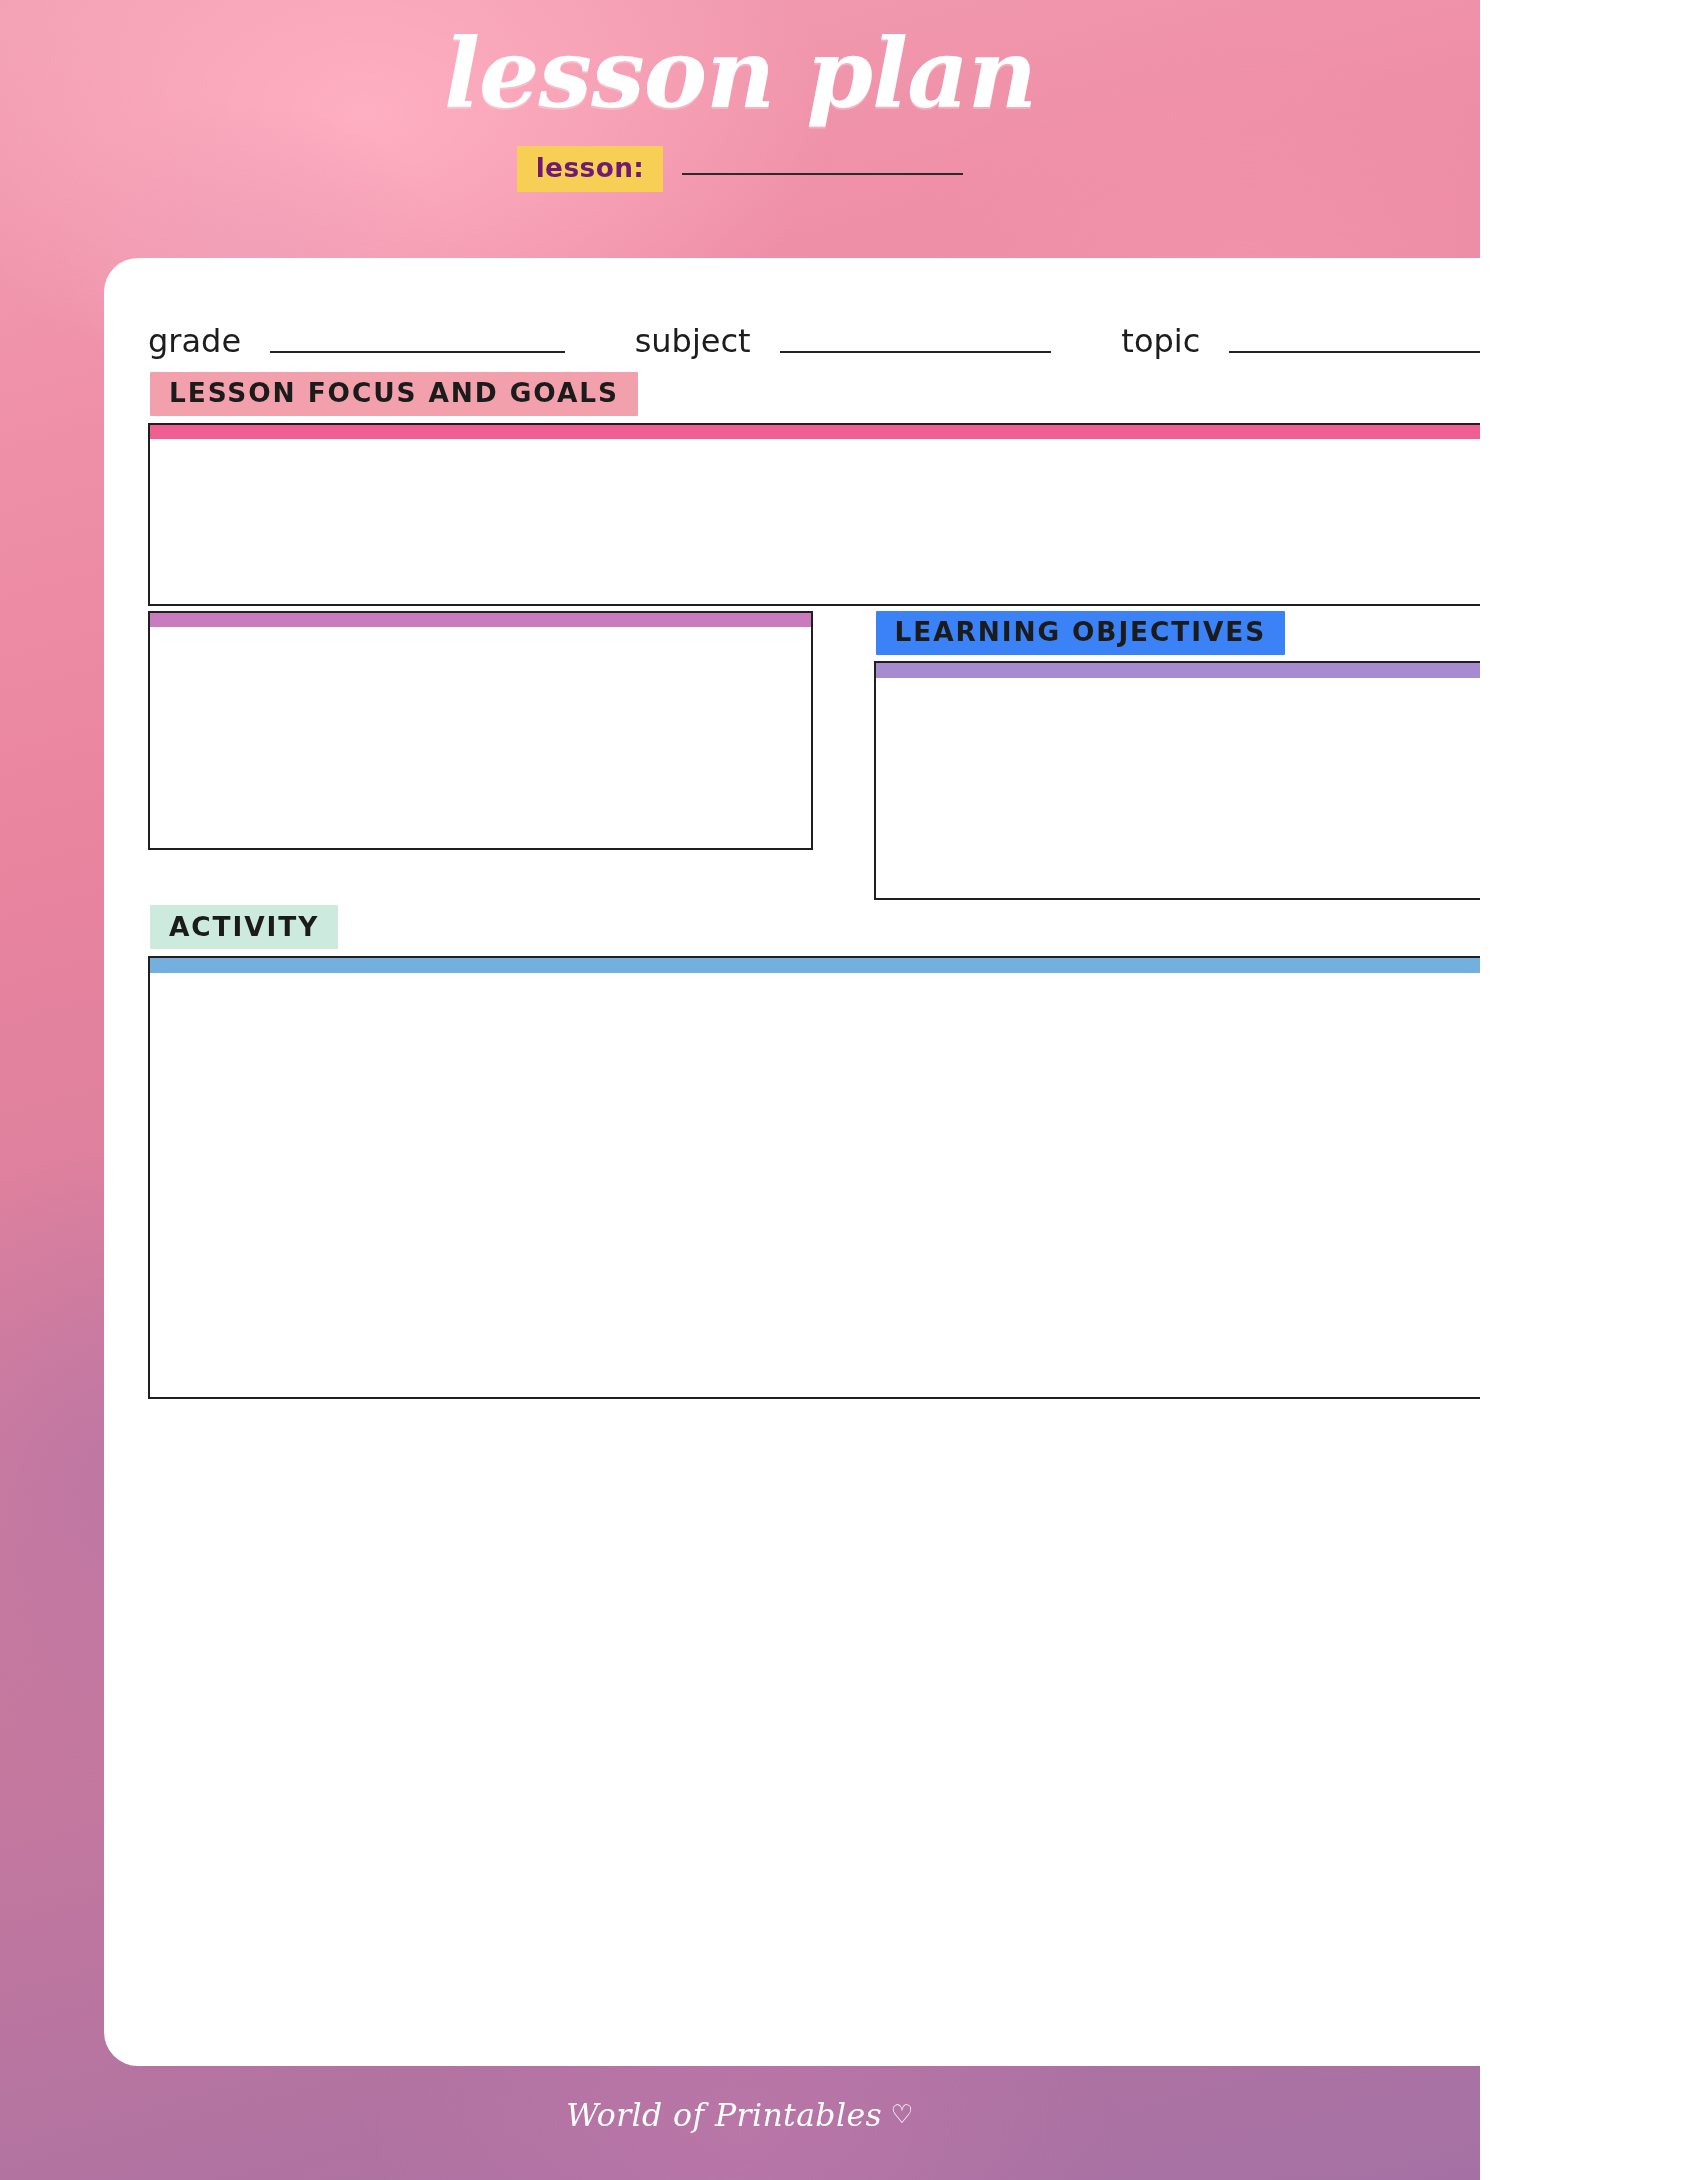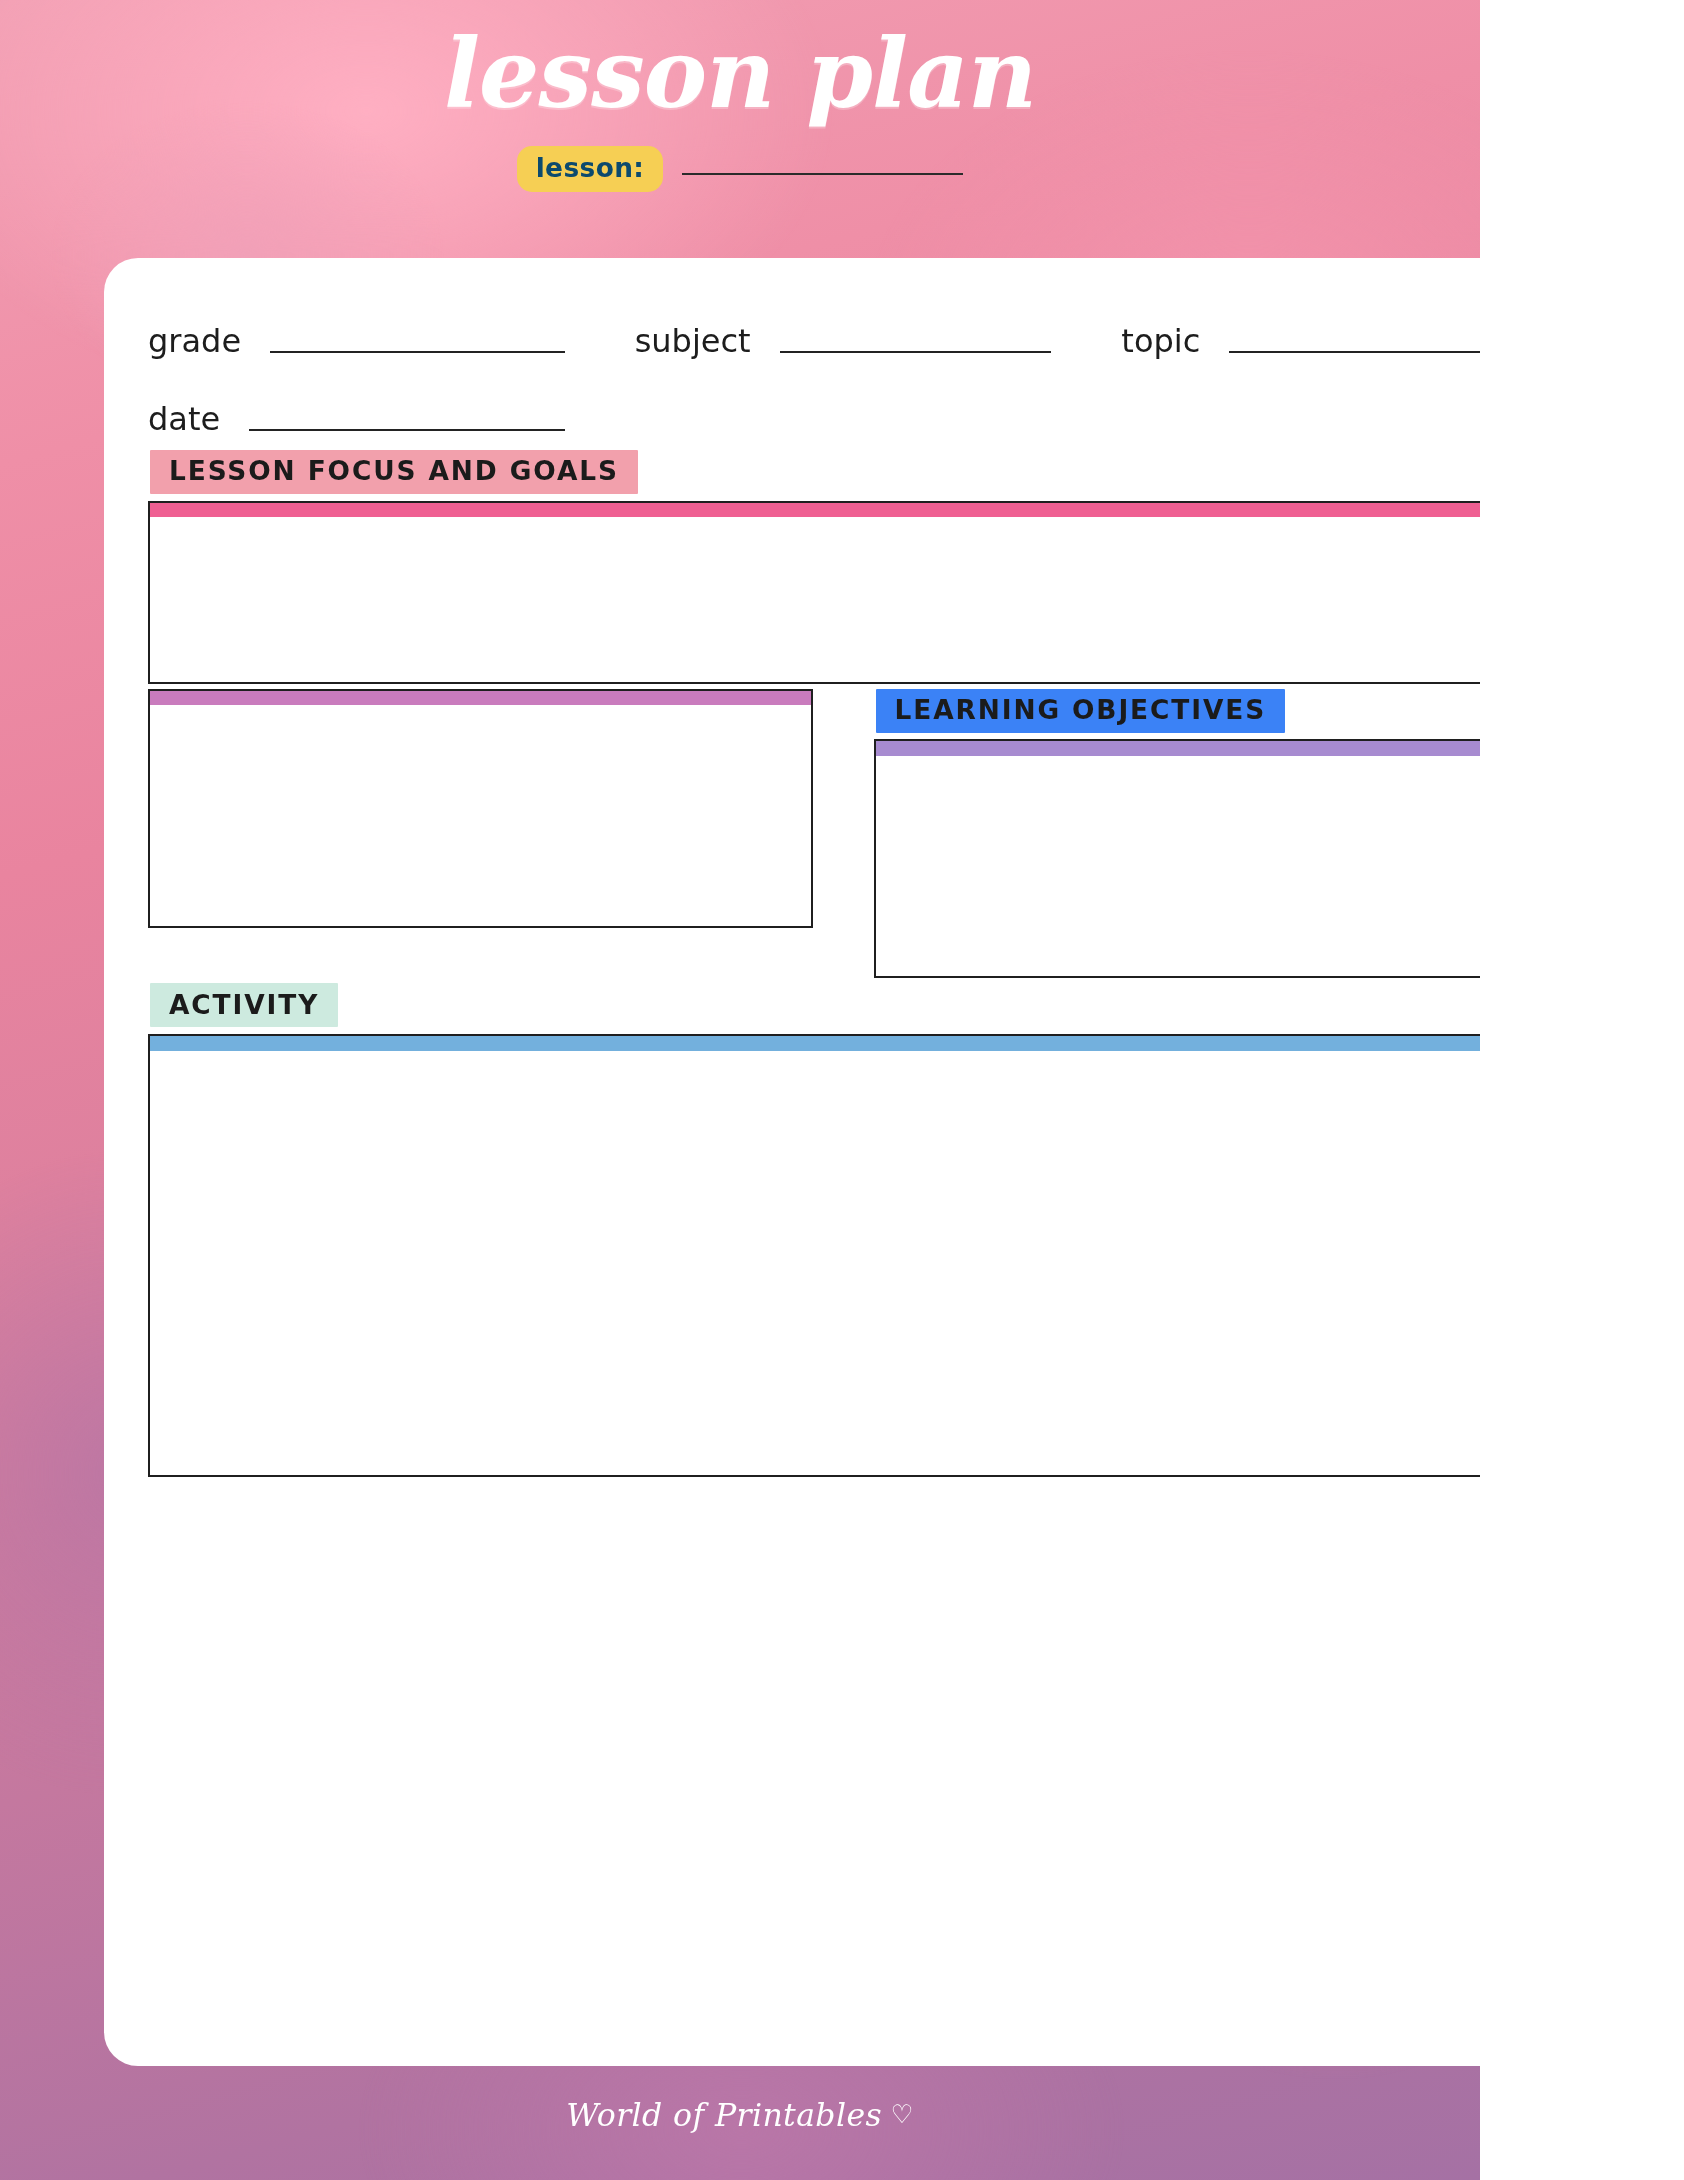--- a/index.html
+++ b/index.html
@@ -90,26 +90,26 @@
   }
   .lesson-row {
     margin-top: 12px;
     display: flex;
     align-items: center;
     justify-content: center;
     gap: 19px;
   }
   .lesson-chip {
     background: #f6cf54;
-    color: #0c4a6e;
+    color: #701a75;
     font-family: "DejaVu Sans", sans-serif;
     font-weight: bold;
     font-size: 26.4px;
     padding: 6px 19px 8.5px 19px;
-    border-radius: 15px;
+    border-radius: 1px;
     letter-spacing: 0.4px;
   }
   .lesson-line {
     width: 281px;
     height: 0;
     border-bottom: 2.6px solid #2b2b2b;
     margin-top: 10.2px;
   }
 
   
@@ -236,24 +236,20 @@
         <span class="meta-rule"></span>
       </div>
       <div class="meta-field subject">
         <span class="meta-label">subject</span>
         <span class="meta-rule"></span>
       </div>
       <div class="meta-field topic">
         <span class="meta-label">topic</span>
         <span class="meta-rule"></span>
       </div>
-      <div class="meta-field date">
-        <span class="meta-label">date</span>
-        <span class="meta-rule"></span>
-      </div>
     </div>
 
     <div class="section">
       <span class="chip" style="background:#f2a0ac">LESSON FOCUS AND GOALS</span>
       <div class="box" style="height:183px">
         <div class="box-top" style="background:#ef5f92"></div>
         <div class="writebox" style="height:167px"></div>
       </div>
     </div>
 

